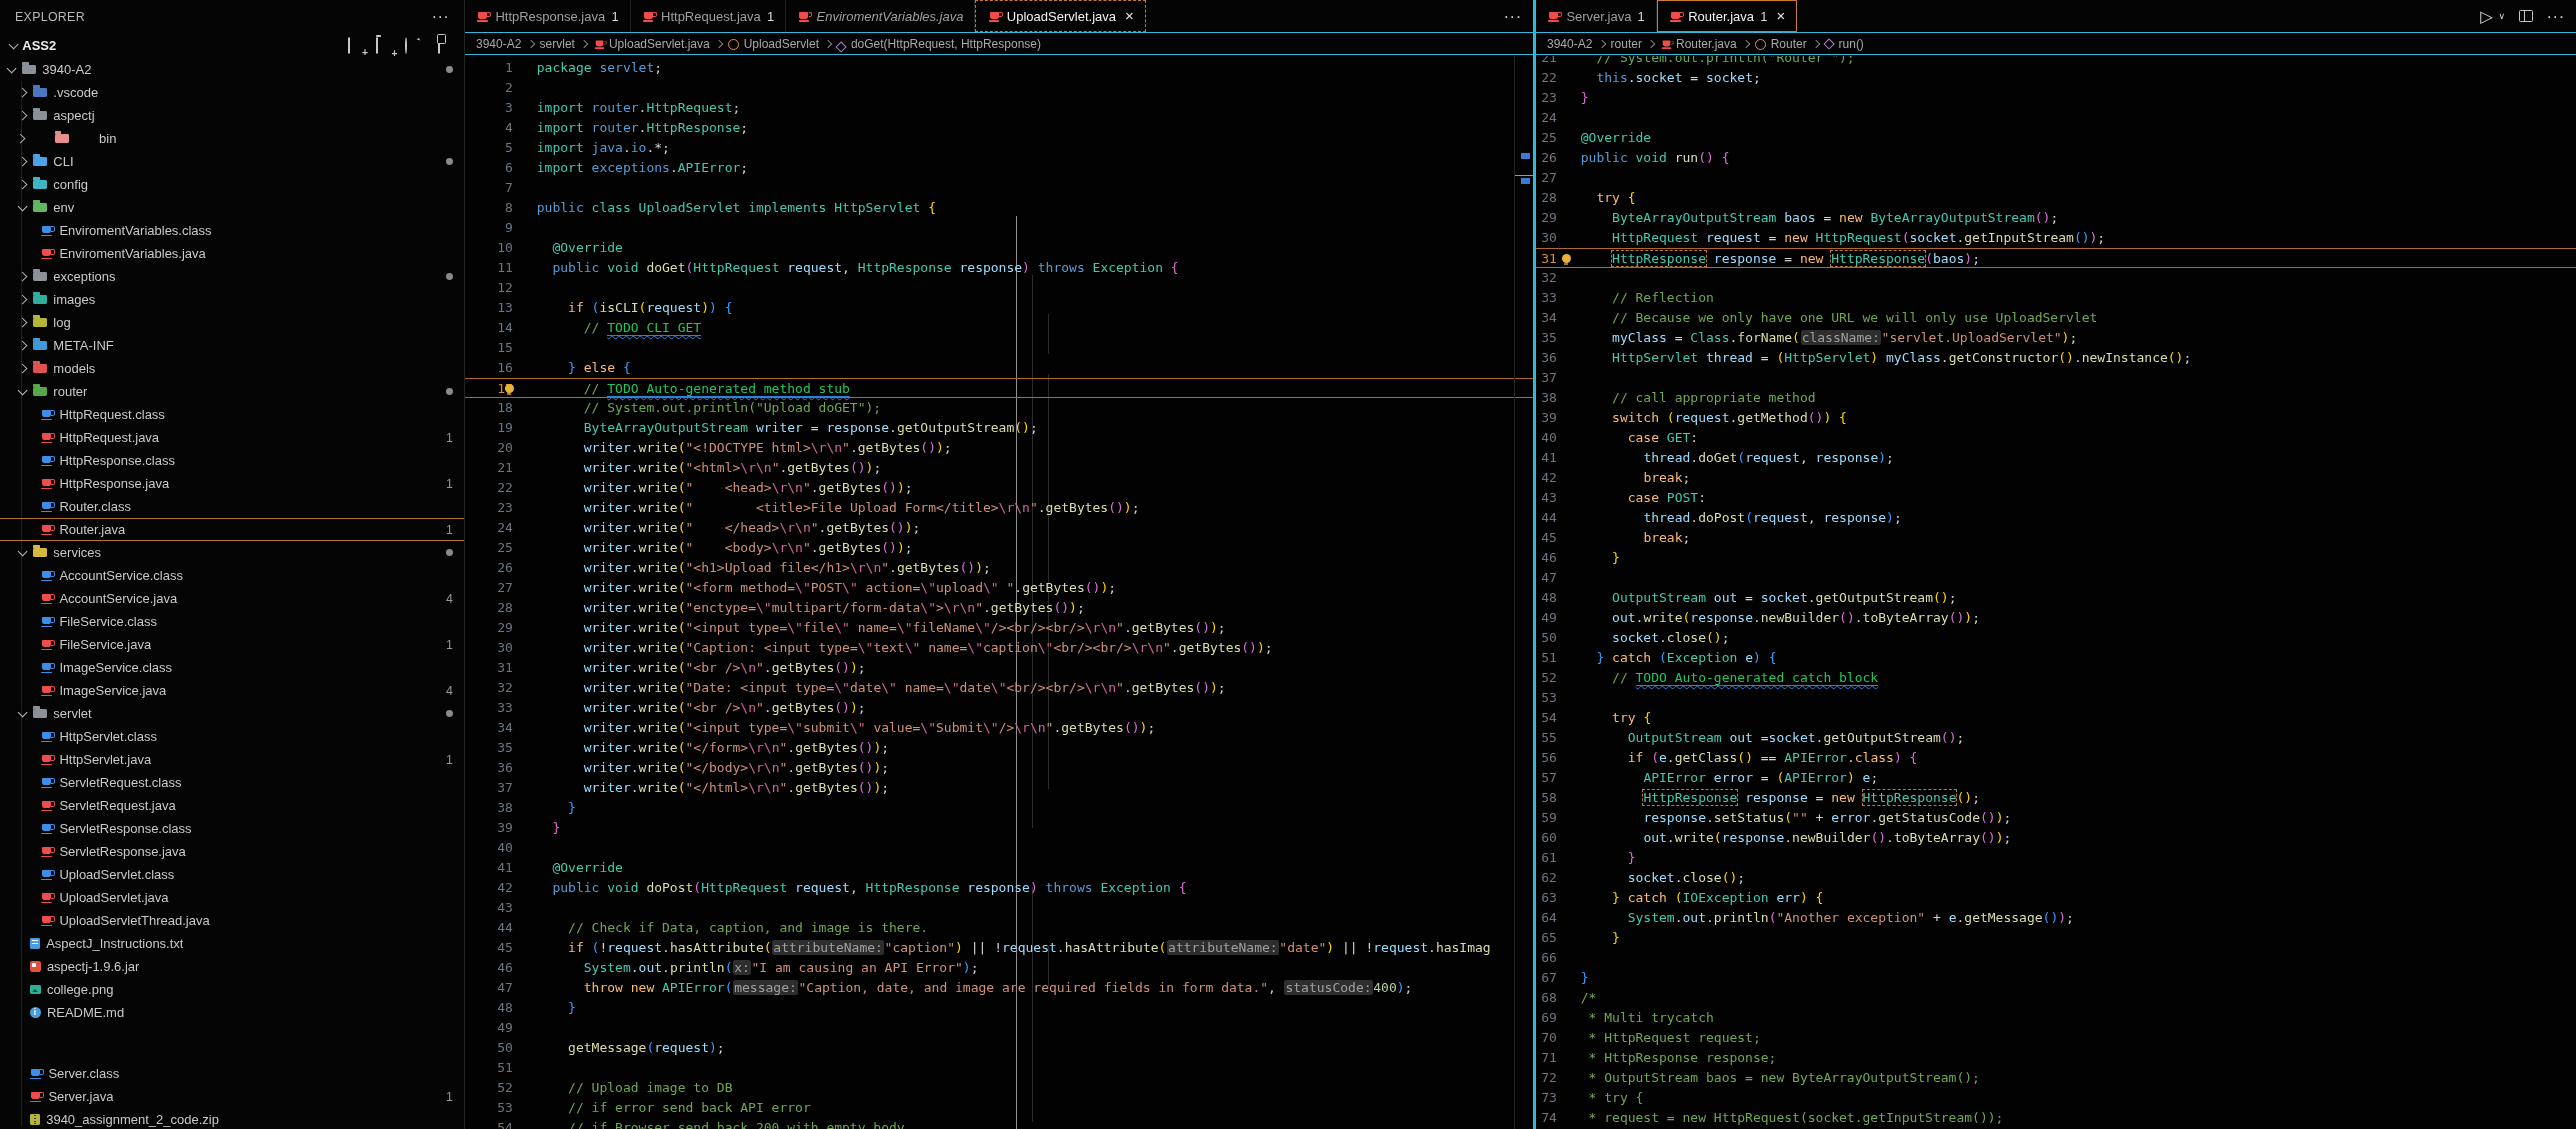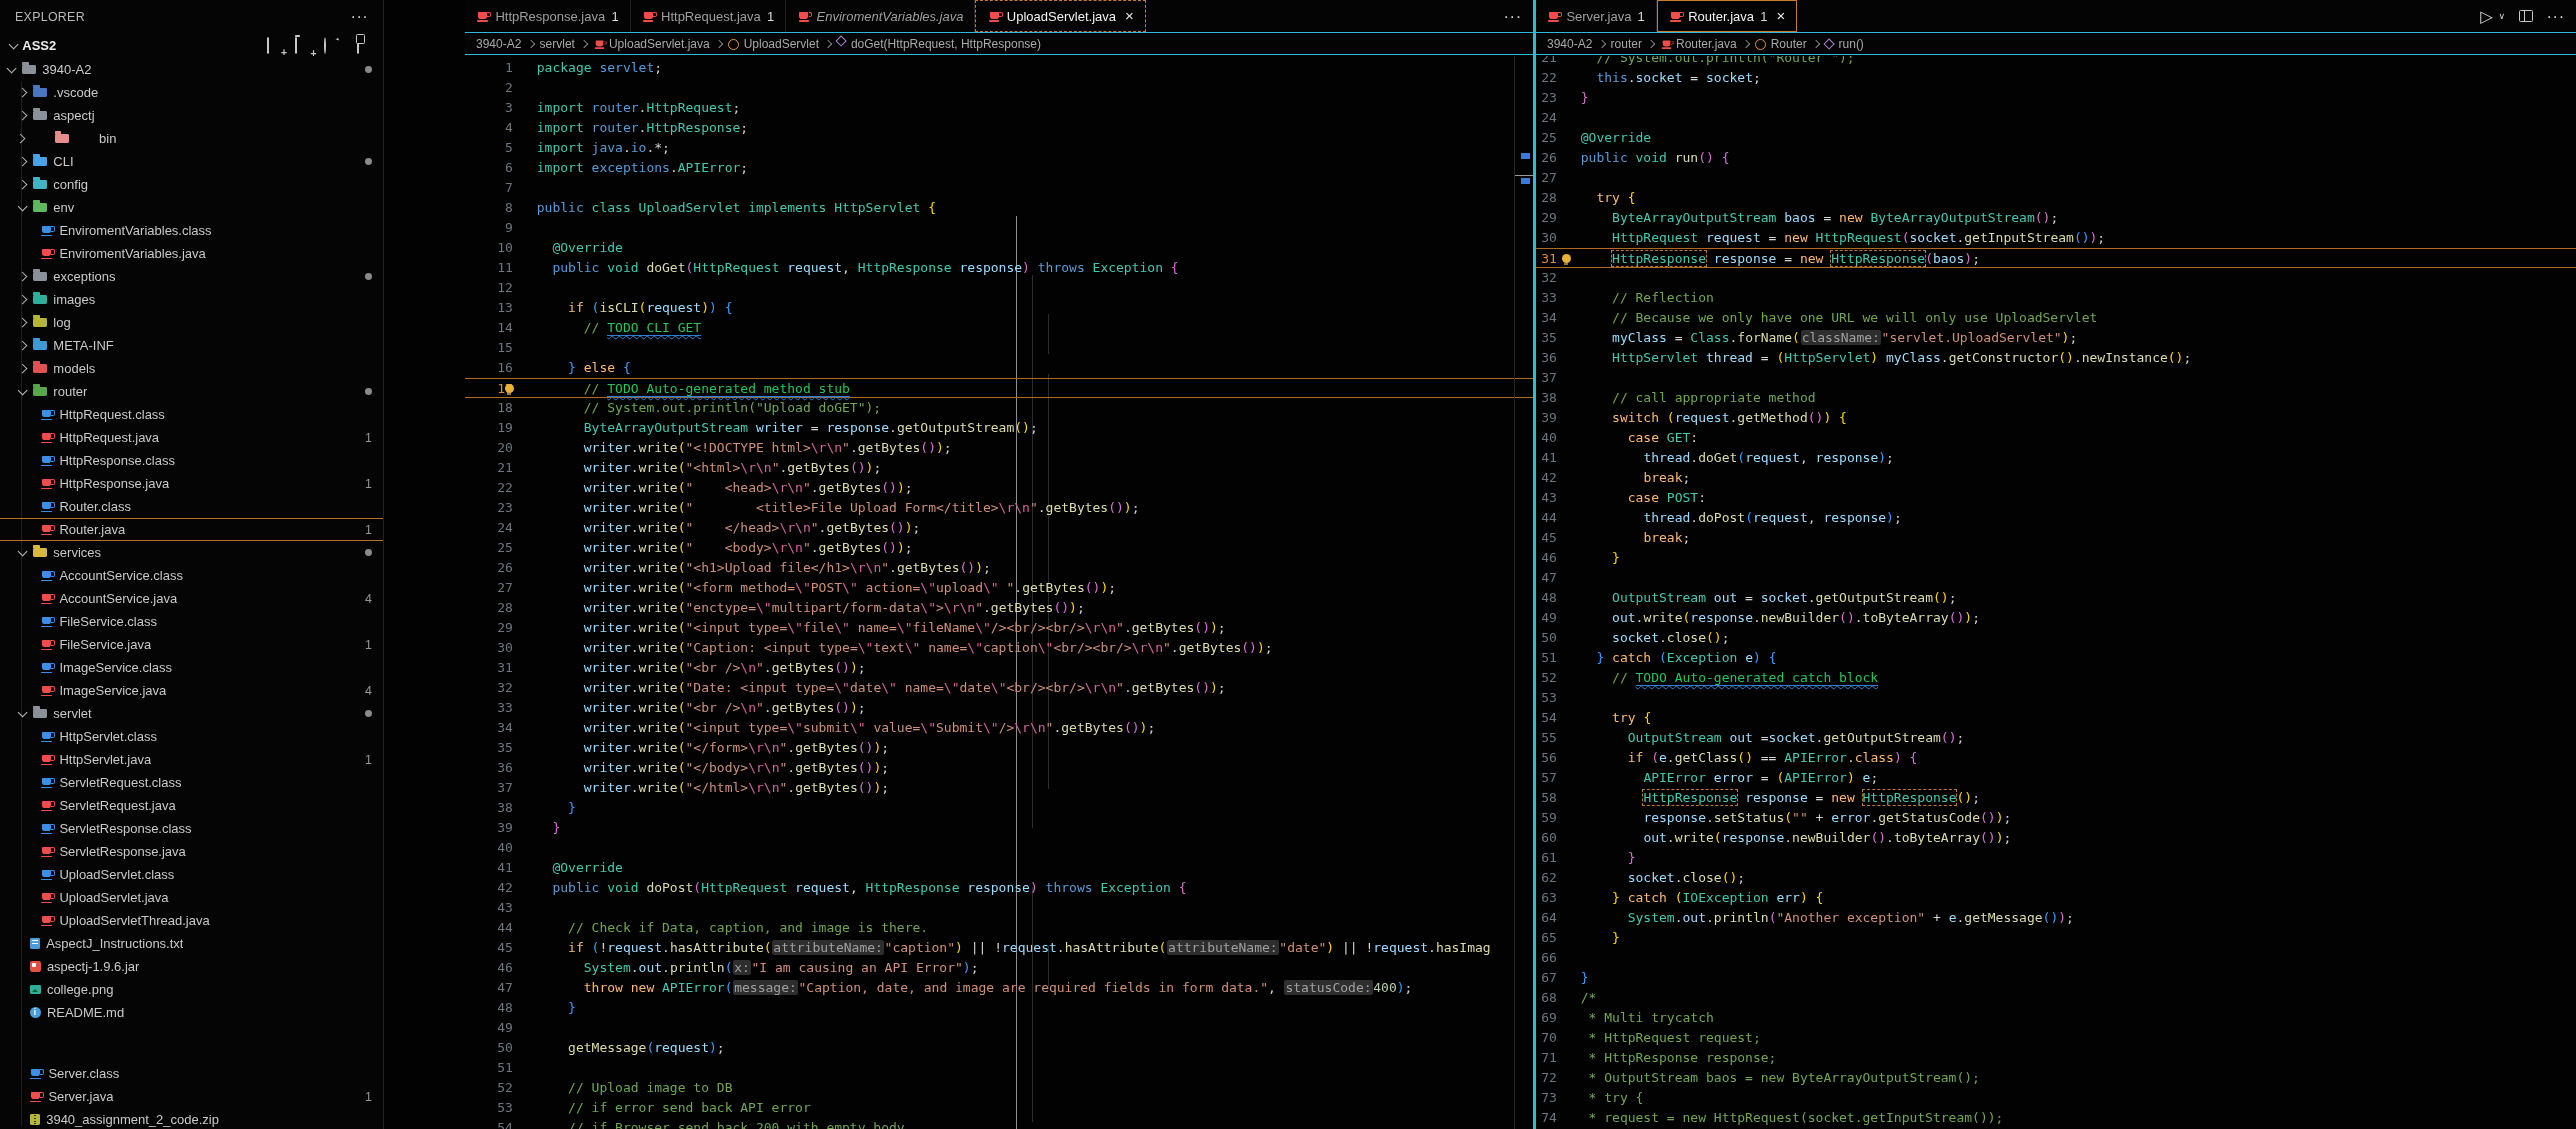--- a/index.html
+++ b/index.html
@@ -1,20 +1,20 @@
 <!DOCTYPE html>
 <html style="font-size:11px"><head>
 <meta charset="utf-8">
 <style>
   html,body{margin:0;padding:0;background:#000;}
   #root{position:relative;width:2576px;height:1129px;background:#020202;overflow:hidden;
         font-family:"Liberation Sans",sans-serif;color:#cccccc;}
 
   
-  #sidebar{position:absolute;left:0;top:0;width:384px;height:100%;background:#050505;border-right:0.7px solid #232323;box-sizing:border-box;}
+  #sidebar{position:absolute;left:0;top:0;width:465px;height:100%;background:#050505;border-right:0.7px solid #232323;box-sizing:border-box;}
   #exp-header{height:33px;display:flex;align-items:center;padding:0 15px;font-size:12.4px;color:#b9b9b9;letter-spacing:0.3px;}
   #exp-more{margin-left:auto;font-size:16.5px;color:#d0d0d0;line-height:6.9px;cursor:default;}
   #section-row{height:25px;display:flex;align-items:center;padding:0 9.6px;font-weight:bold;font-size:13px;color:#ececec;}
   #section-row .chev{margin-right:5.5px;}
   #sec-acts{margin-left:auto;display:flex;align-items:center;gap:13.8px;padding-right:5.5px;}
   .ai{position:relative;width:15px;height:15px;display:inline-block;}
   .ai-newfile{width:9.6px;height:11.7px;border:1.4px solid #c8c8c8;border-radius:1.4px;}
   .ai-newfile::after{content:"+";position:absolute;right:-5.5px;bottom:-4.8px;color:#c8c8c8;font-size:10.3px;font-weight:bold;}
   .ai-newfolder{width:11.7px;height:8.3px;border:1.4px solid #c8c8c8;border-radius:1.4px;margin-top:3.4px;}
   .ai-newfolder::before{content:"";position:absolute;top:-3.4px;left:-0.7px;width:5.5px;height:2.1px;background:#c8c8c8;border-radius:0.7px;}
@@ -387,21 +387,21 @@
         <span style="display: inline-flex; align-items: center;">
           <span class="tico ic-cup bc-cup bc-ico" style="color: rgb(241, 76, 76);"></span>
           <span>UploadServlet.java</span>
         </span>
         <span class="bc-sep"></span>
         <span style="display: inline-flex; align-items: center;">
           <span class="sym-class"></span>
           <span>UploadServlet</span>
         </span>
         <span class="bc-sep"></span>
-        <span style="display: inline-flex; align-items: flex-start;">
+        <span style="display: inline-flex; align-items: flex-end;">
           <span class="sym-method"></span>
           <span>doGet(HttpRequest, HttpResponse)</span>
         </span>
       </div>
     <div class="codewrap">
       <div class="guide hot" style="left:551px;top:160px;height:914px;"></div>
       <div class="guide" style="left:567px;top:219px;height:553px;"></div>
       <div class="guide" style="left:567px;top:831px;height:235px;"></div>
       <div class="guide" style="left:583px;top:258px;height:40px;"></div>
       <div class="guide" style="left:583px;top:318px;height:415px;"></div>

